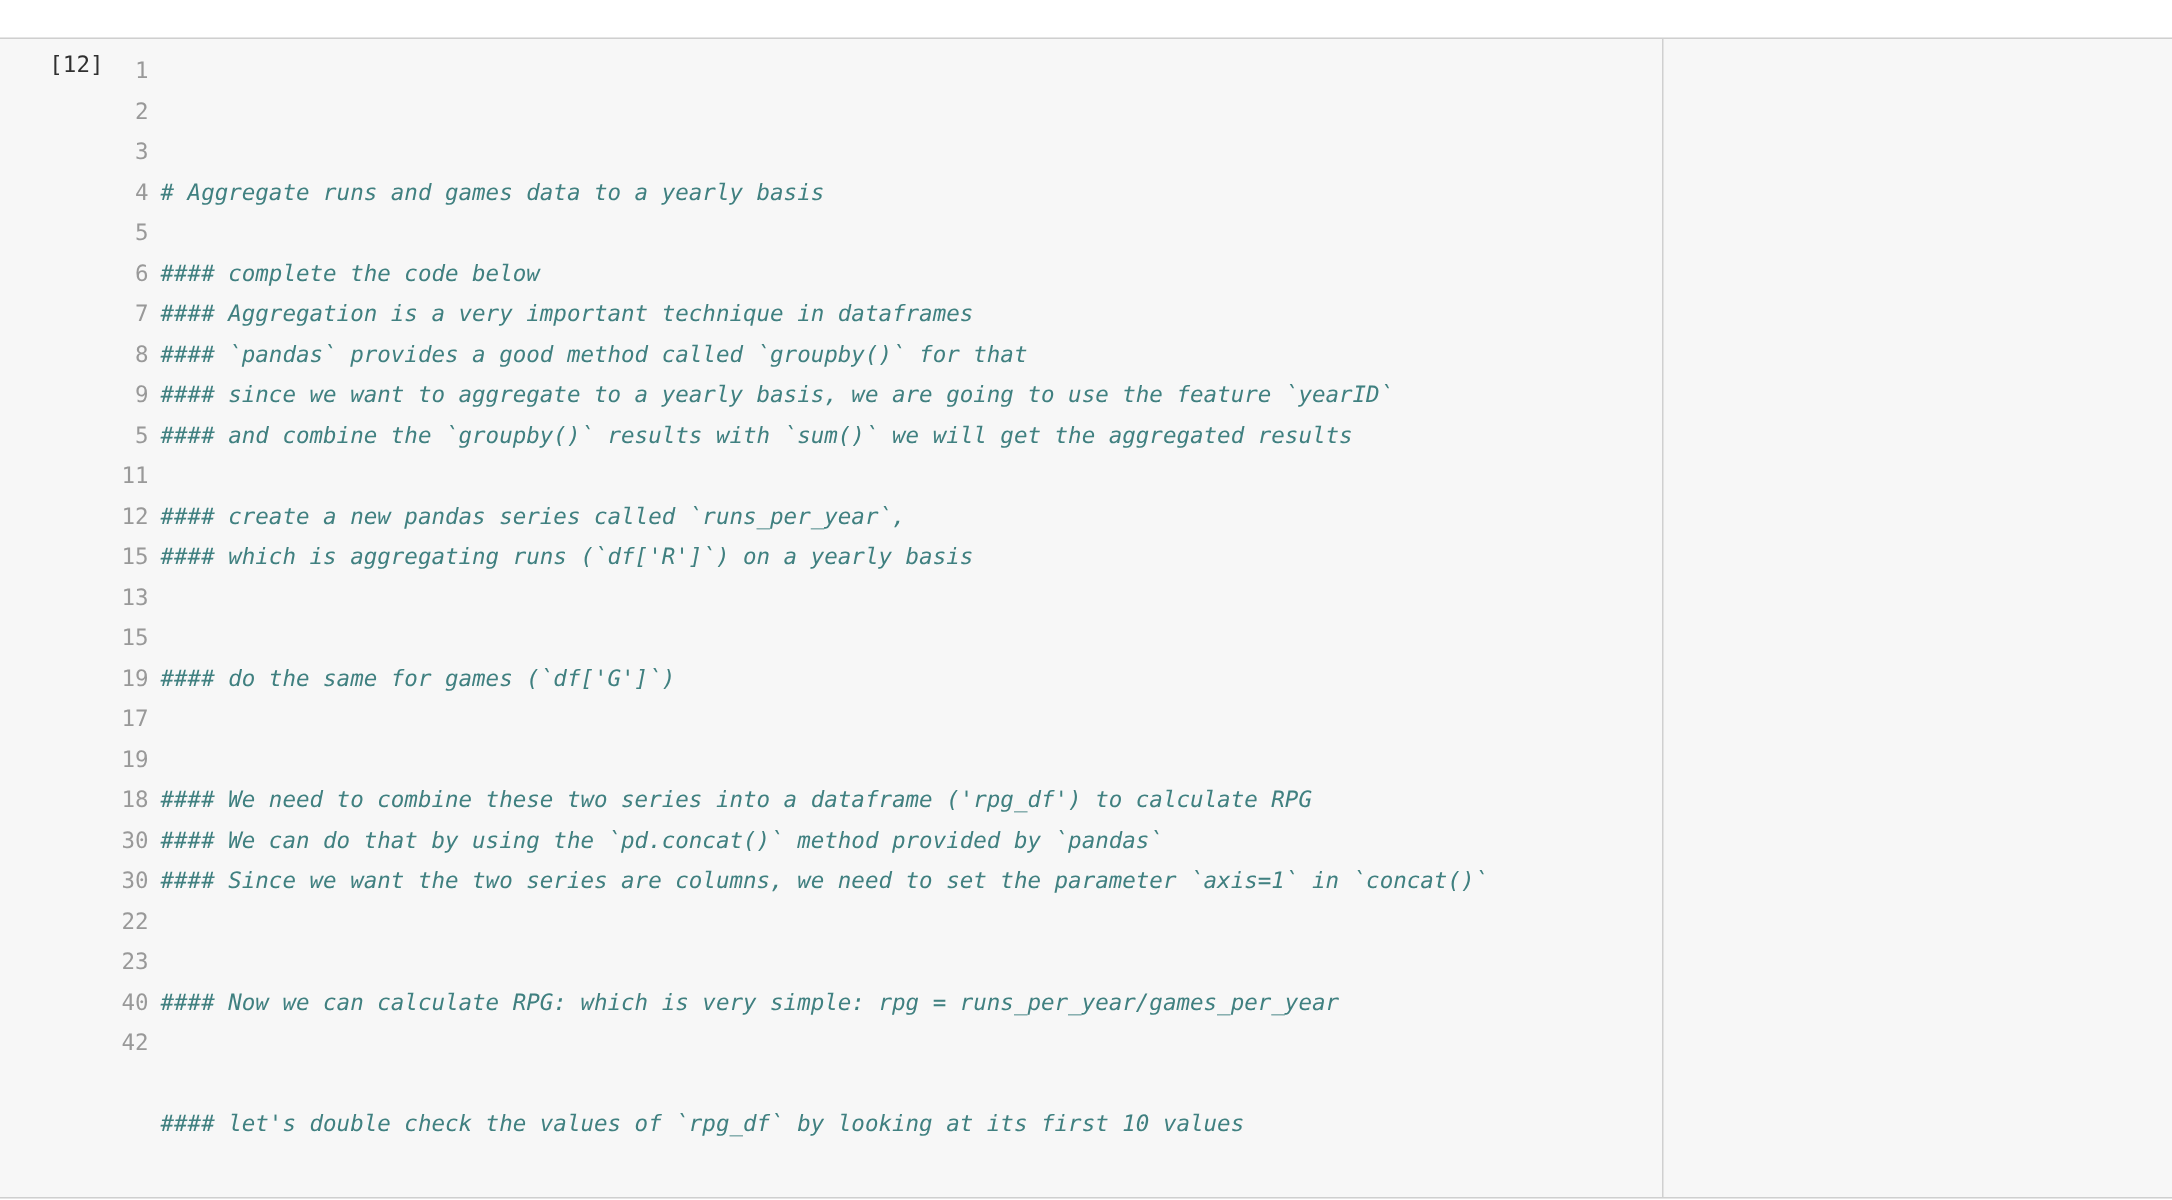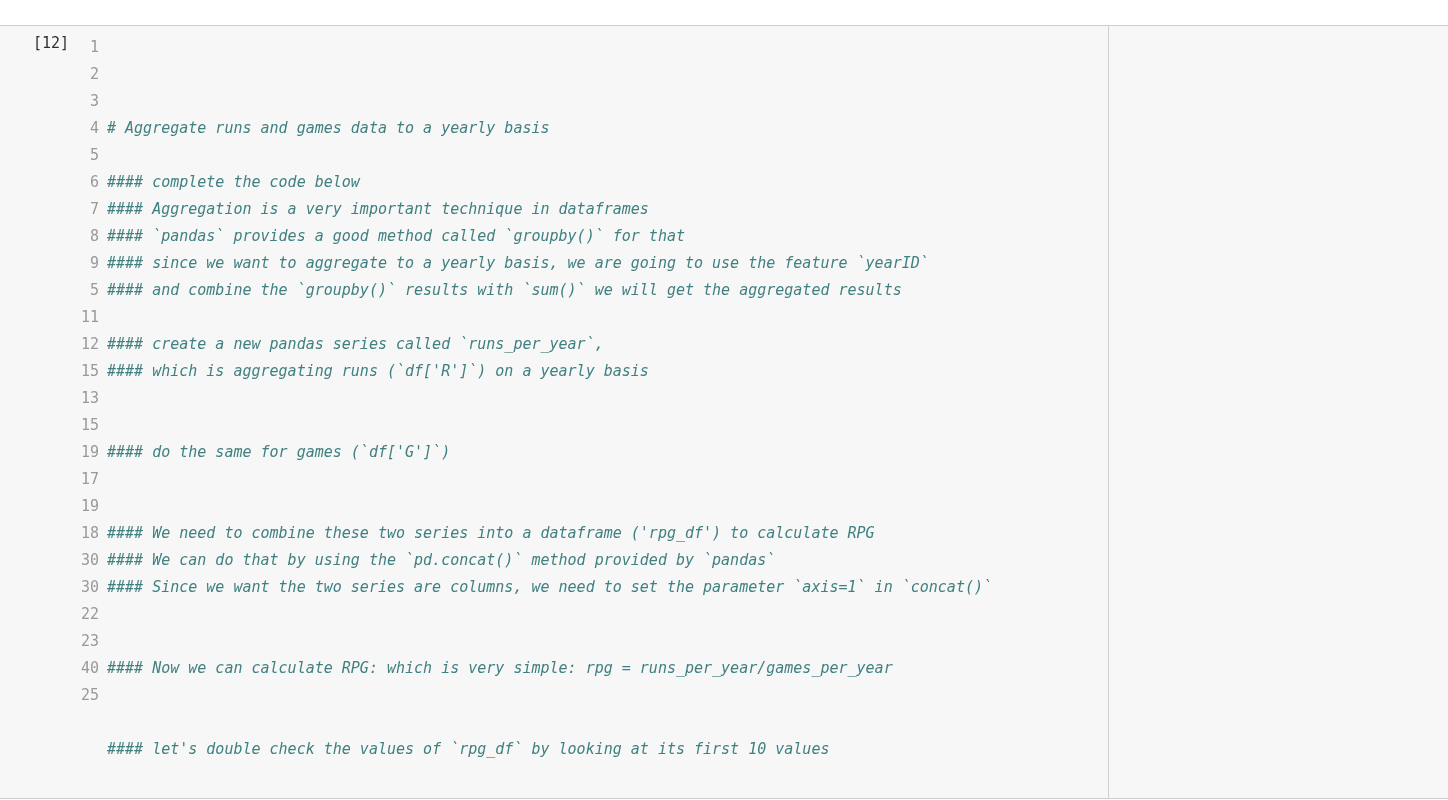--- a/index.html
+++ b/index.html
@@ -84,18 +84,18 @@
       <div>15</div>
       <div>19</div>
       <div>17</div>
       <div>19</div>
       <div>18</div>
       <div>30</div>
       <div>30</div>
       <div>22</div>
       <div>23</div>
       <div>40</div>
-      <div>25</div>
+      <div>42</div>
     </div>
   <div class="code">
     <div class="vrule" style="left: 1005px;"></div>
   <div class="code-line"><span class="comment"># Aggregate runs and games data to a yearly basis</span></div><div class="code-line">&nbsp;</div><div class="code-line"><span class="comment">#### complete the code below</span></div><div class="code-line"><span class="comment">#### Aggregation is a very important technique in dataframes</span></div><div class="code-line"><span class="comment">#### `pandas` provides a good method called `groupby()` for that</span></div><div class="code-line"><span class="comment">#### since we want to aggregate to a yearly basis, we are going to use the feature `yearID`</span></div><div class="code-line"><span class="comment">#### and combine the `groupby()` results with `sum()` we will get the aggregated results</span></div><div class="code-line">&nbsp;</div><div class="code-line"><span class="comment">#### create a new pandas series called `runs_per_year`,</span></div><div class="code-line"><span class="comment">#### which is aggregating runs (`df['R']`) on a yearly basis</span></div><div class="code-line">&nbsp;</div><div class="code-line">&nbsp;</div><div class="code-line"><span class="comment">#### do the same for games (`df['G']`)</span></div><div class="code-line">&nbsp;</div><div class="code-line">&nbsp;</div><div class="code-line"><span class="comment">#### We need to combine these two series into a dataframe ('rpg_df') to calculate RPG</span></div><div class="code-line"><span class="comment">#### We can do that by using the `pd.concat()` method provided by `pandas`</span></div><div class="code-line"><span class="comment">#### Since we want the two series are columns, we need to set the parameter `axis=1` in `concat()`</span></div><div class="code-line">&nbsp;</div><div class="code-line">&nbsp;</div><div class="code-line"><span class="comment">#### Now we can calculate RPG: which is very simple: rpg = runs_per_year/games_per_year</span></div><div class="code-line">&nbsp;</div><div class="code-line">&nbsp;</div><div class="code-line"><span class="comment">#### let's double check the values of `rpg_df` by looking at its first 10 values</span></div><div class="code-line">&nbsp;</div></div>
 </div>
 
 </body></html>

